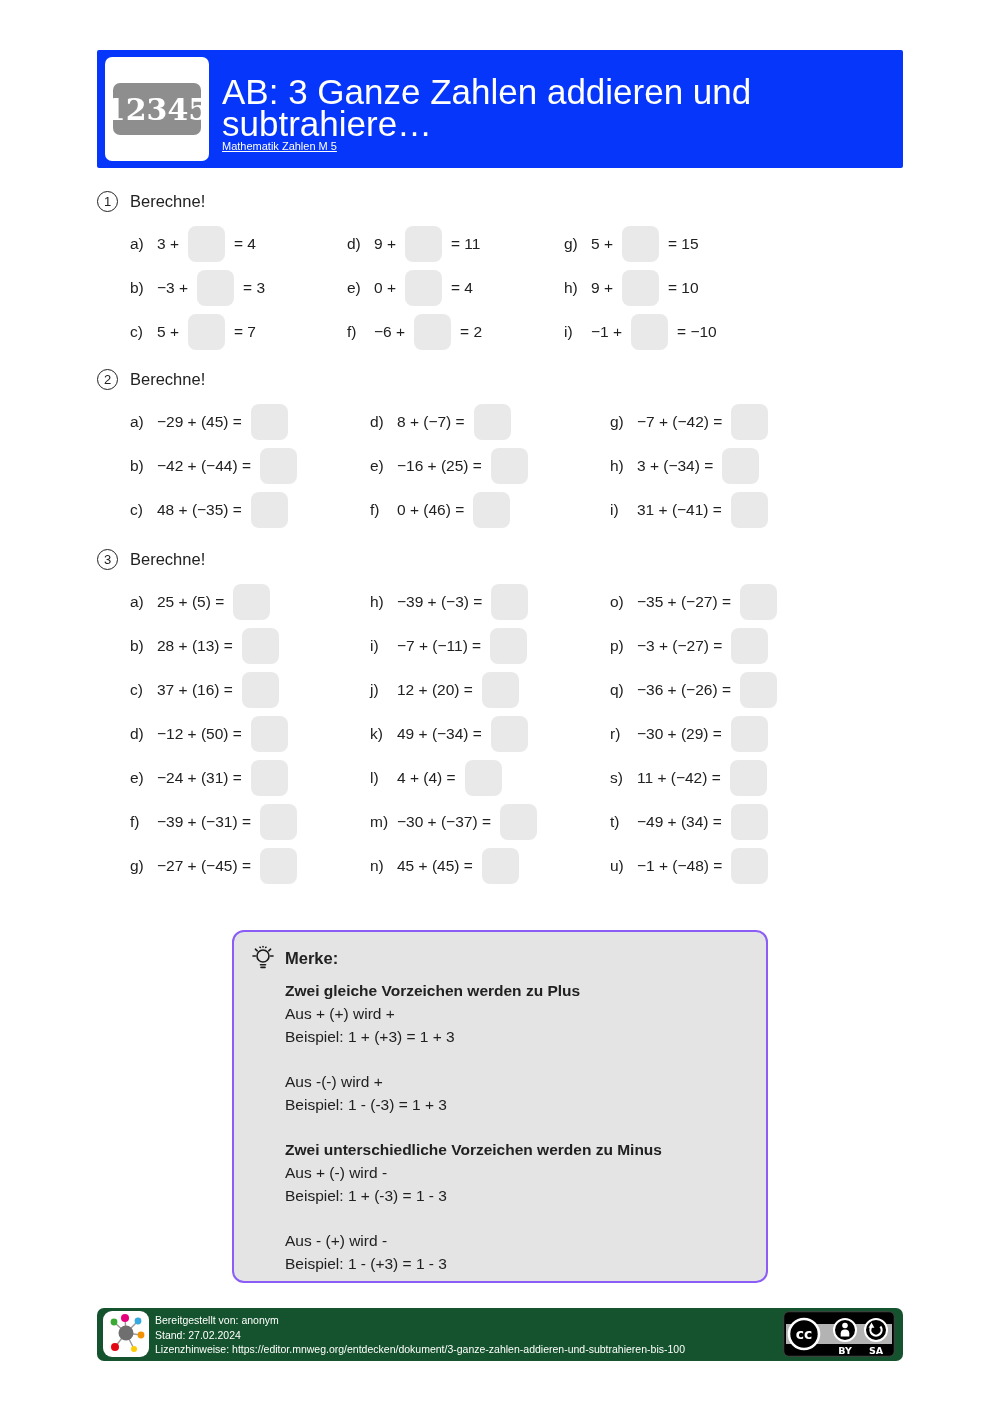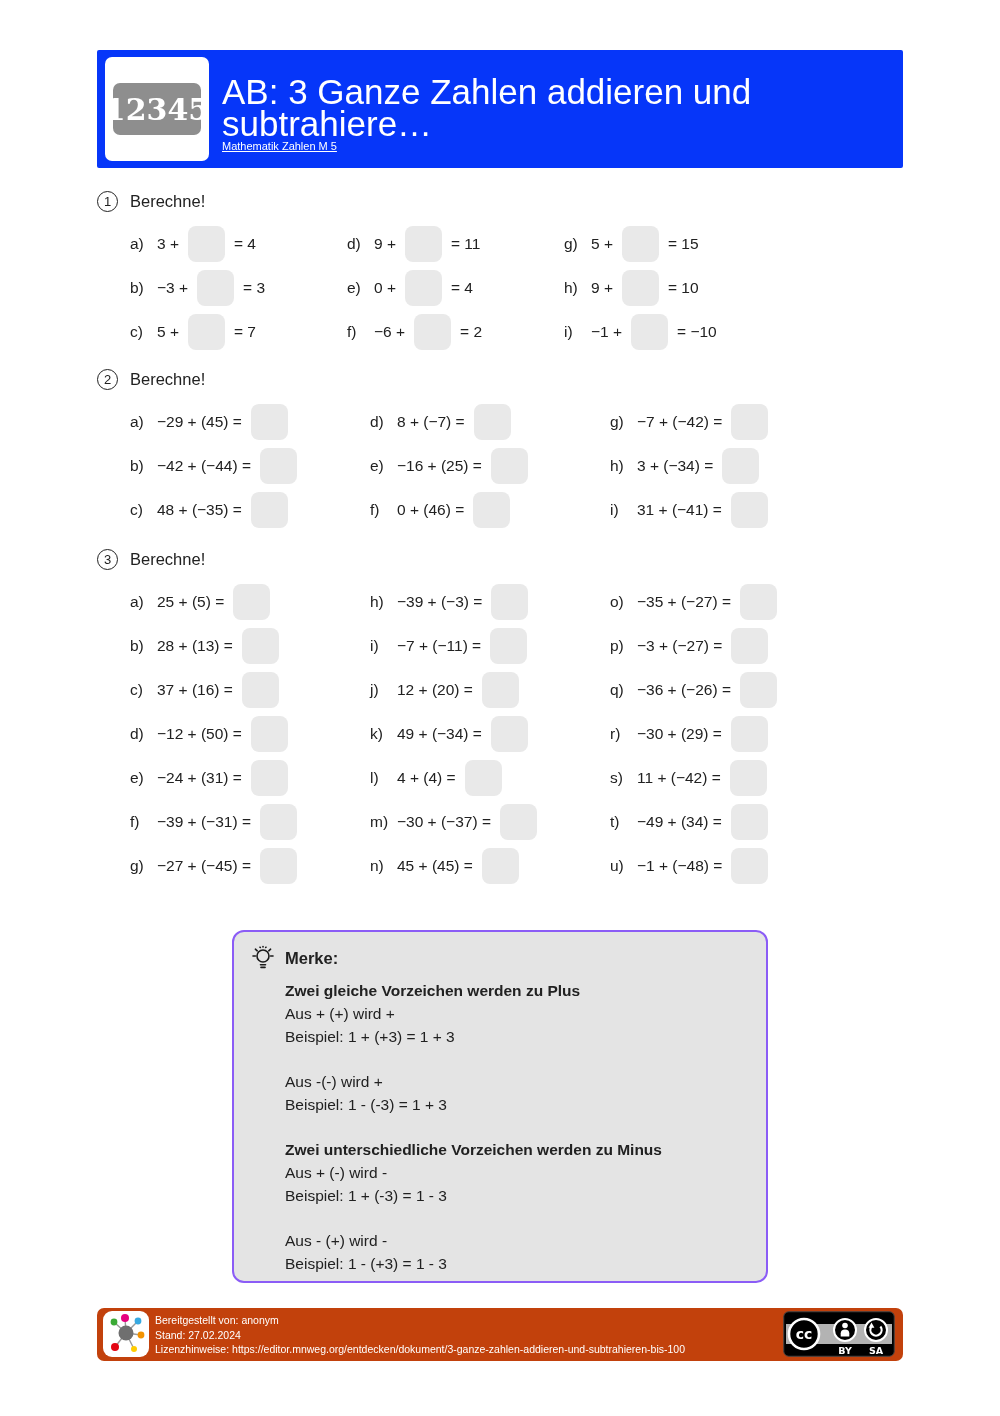--- a/index.html
+++ b/index.html
@@ -37,21 +37,21 @@
   .note-box{position:absolute;left:232px;top:930px;width:536px;height:353px;background:#e4e4e4;
             border:2px solid #8b5cf6;border-radius:12px;box-sizing:border-box;padding:13px 16px;overflow:hidden;}
   .note-header{display:flex;align-items:center;gap:9px;}
   .note-title{font-weight:bold;font-size:16.5px;}
   .note-body{margin-left:35px;margin-top:8px;font-size:15.5px;}
   .note-block{margin-bottom:22px;}
   .note-bold{font-weight:bold;line-height:23px;}
   .note-line{line-height:23px;}
 
   
-  .footer{position:absolute;left:97px;top:1308px;width:806px;height:53px;background:#c2410c;
+  .footer{position:absolute;left:97px;top:1308px;width:806px;height:53px;background:#14532d;
           border-radius:7px;color:#fff;}
   .footer-logo{position:absolute;left:6px;top:3px;width:46px;height:46px;background:#fff;border-radius:9px;}
   .footer-meta{position:absolute;left:58px;top:5px;font-size:10.5px;line-height:14.5px;white-space:nowrap;}
   .footer-page{position:absolute;left:0;right:0;top:13px;text-align:center;font-size:18px;pointer-events:none;}
   .cc-badge{position:absolute;right:8px;top:3px;}
 </style>
 </head>
 <body>
 
 <div class="page">

